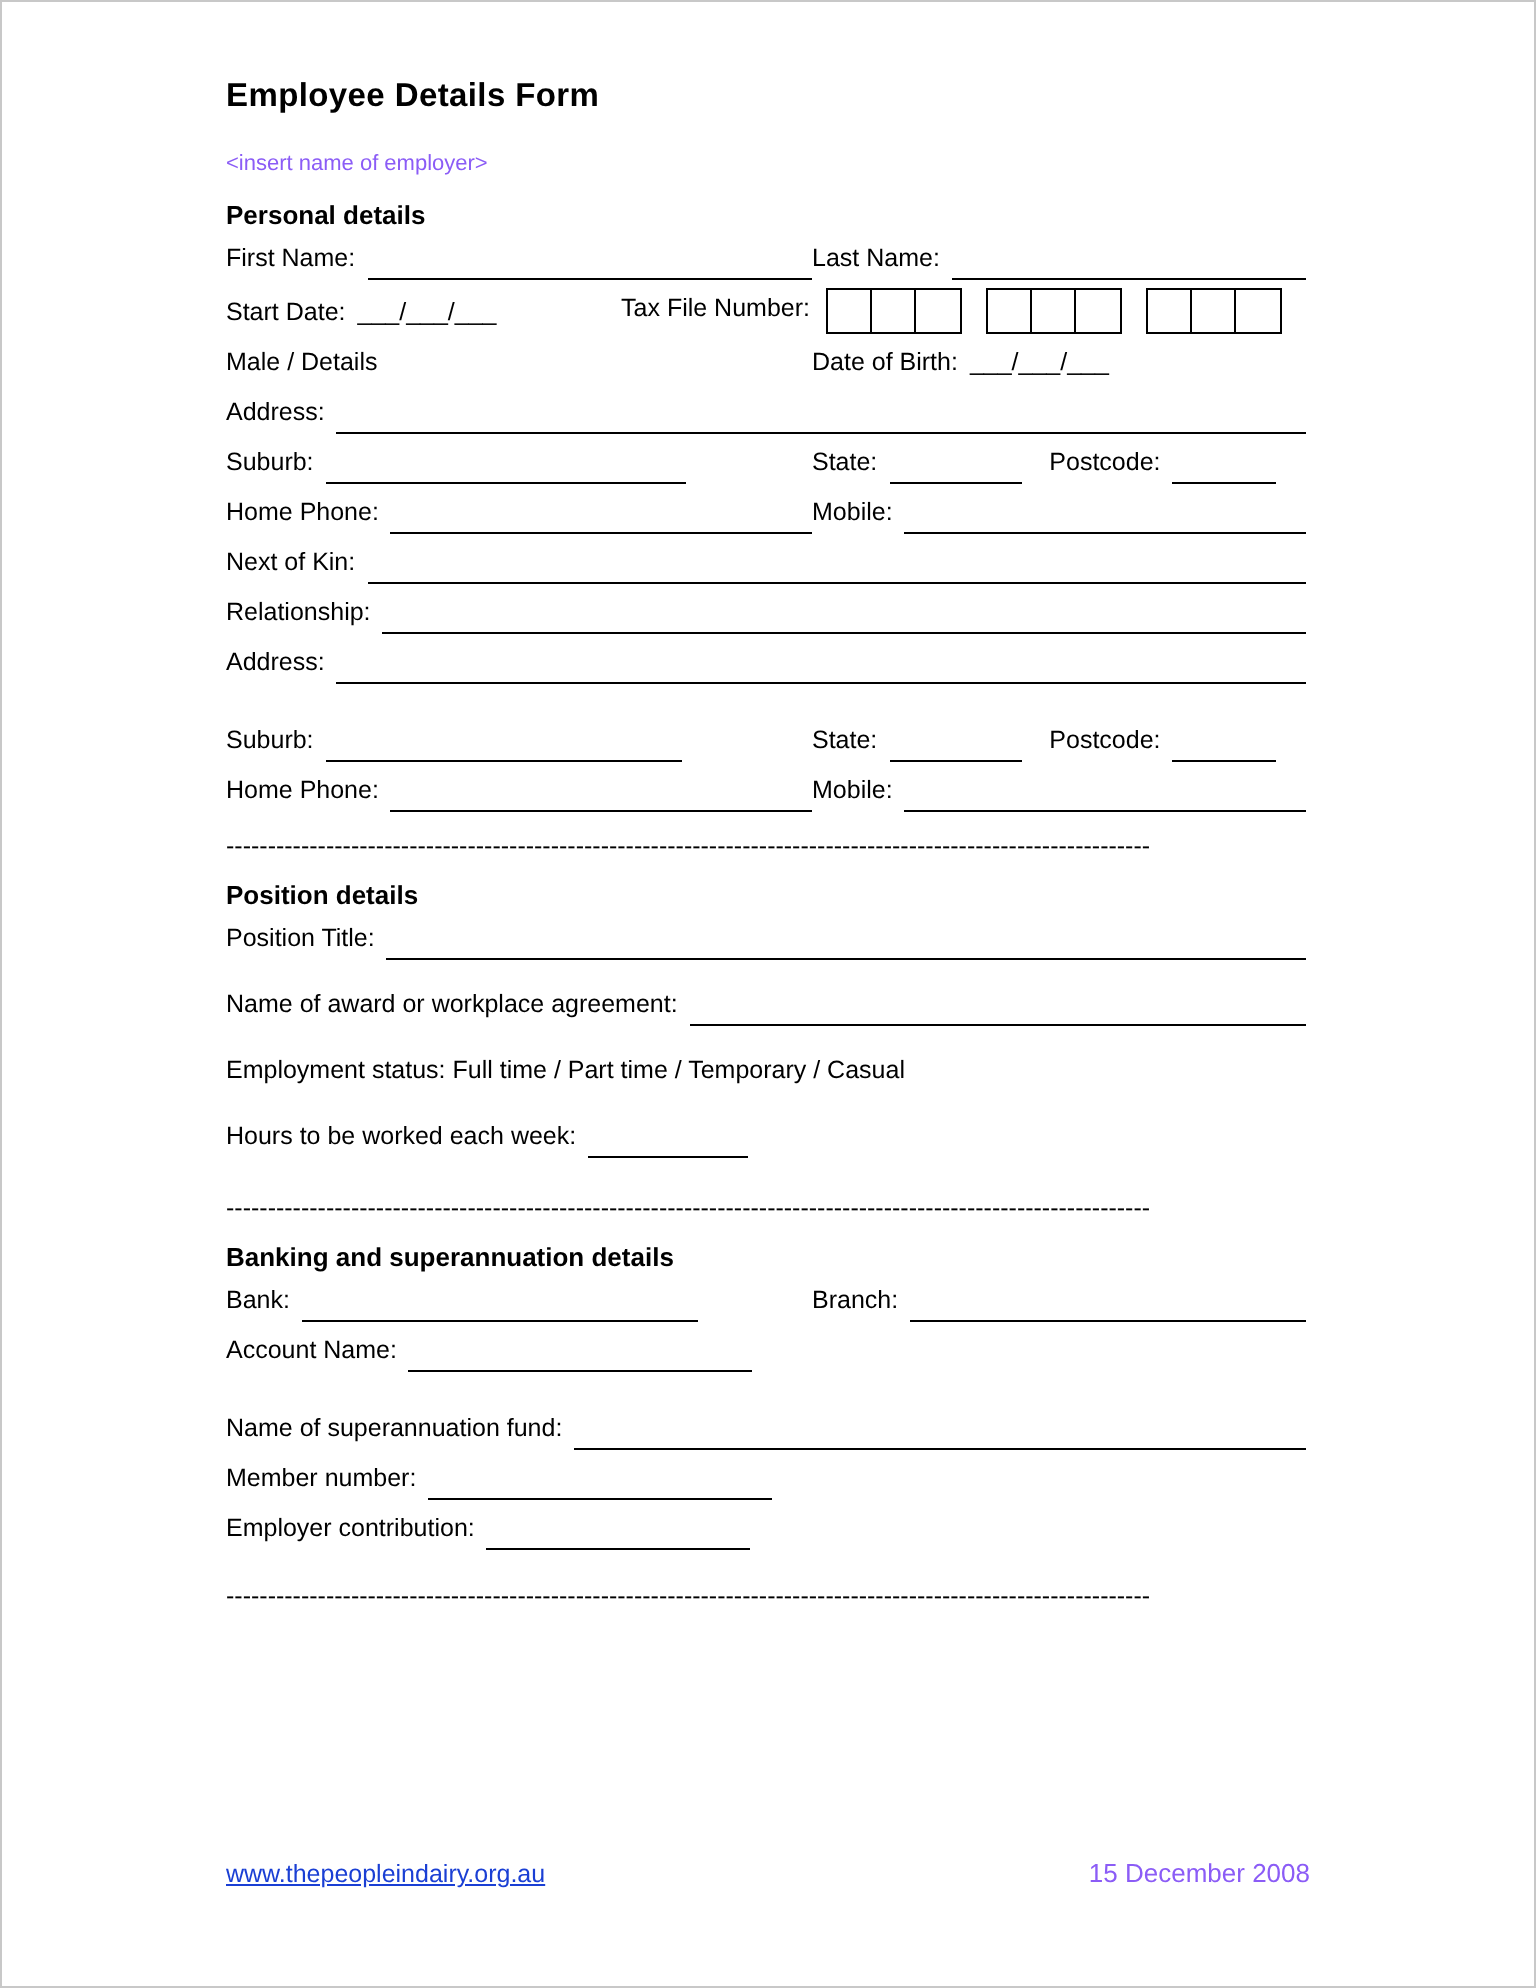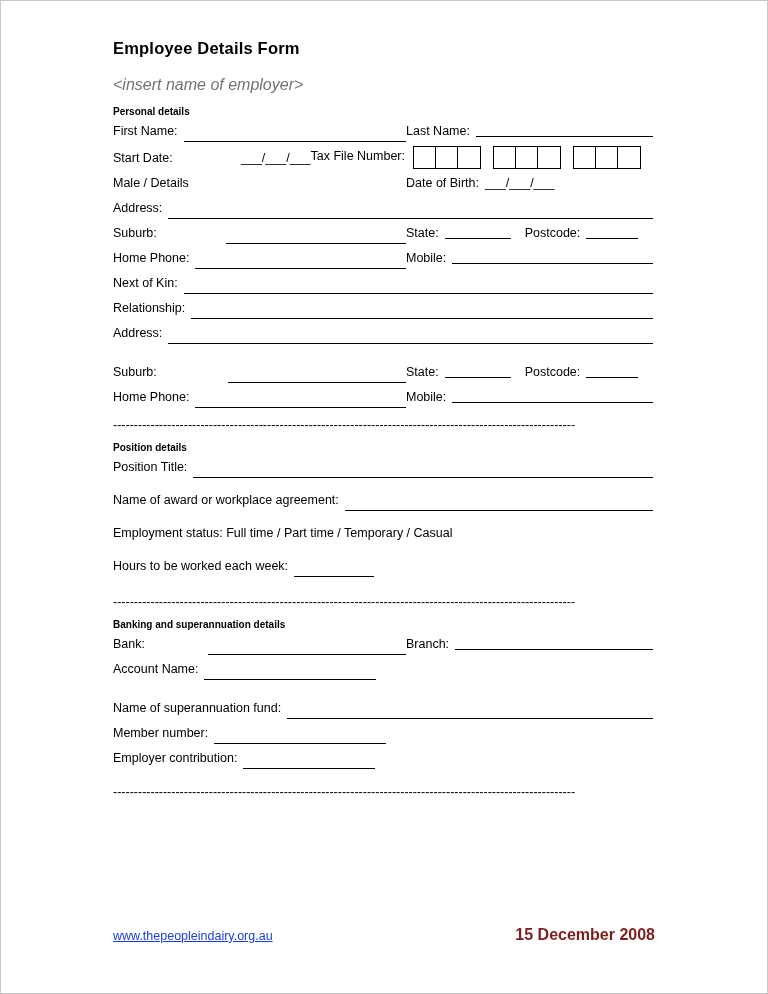--- a/index.html
+++ b/index.html
@@ -34,27 +34,26 @@
     width: 540px;
   }
   .doc-title {
     font-size: 16.5px;
     font-weight: bold;
     color: #000;
     letter-spacing: 0.2px;
     margin: 0 0 18px 0;
   }
   .employer-note {
-    font-size: 16px;
-    color: #737373;
+    font-size: 11px;
+    color: #8b5cf6;
     margin: 0 0 12px 0;
-    font-style: italic;
   }
   .section-head {
-    font-size: 10px;
+    font-size: 13px;
     font-weight: bold;
     color: #000;
     margin: 0 0 4px 0;
   }
   .row {
     display: flex;
     align-items: flex-end;
     font-size: 12.5px;
     color: #000;
     margin-bottom: 4px;
@@ -62,26 +61,25 @@
     min-height: 21px;
   }
   .lbl {
     white-space: nowrap;
   }
   .col-left {
     width: 293px;
     display: flex;
     align-items: flex-end;
     box-sizing: border-box;
-    justify-content: space-between;
   }
   .col-right {
     flex: 1;
     display: flex;
-    align-items: flex-start;
+    align-items: flex-end;
     box-sizing: border-box;
   }
   .ul {
     border-bottom: 1px solid #000;
     height: 15px;
     margin-left: 6px;
     flex: 1;
   }
   .ul-fixed {
     border-bottom: 1px solid #000;
@@ -129,23 +127,22 @@
     display: flex;
     justify-content: space-between;
     align-items: baseline;
     font-size: 12.5px;
   }
   .footer a {
     color: #1a3fd4;
     text-decoration: underline;
   }
   .footer .date {
-    color: #7f1d1d;
-    font-size: 16px;
-    font-weight: bold;
+    color: #8b5cf6;
+    font-size: 13px;
   }
 </style>
 </head>
 <body>
 
 <div class="page">
   <div class="sheet">
     <div class="content">
 
       <div class="doc-title">Employee Details Form</div>

